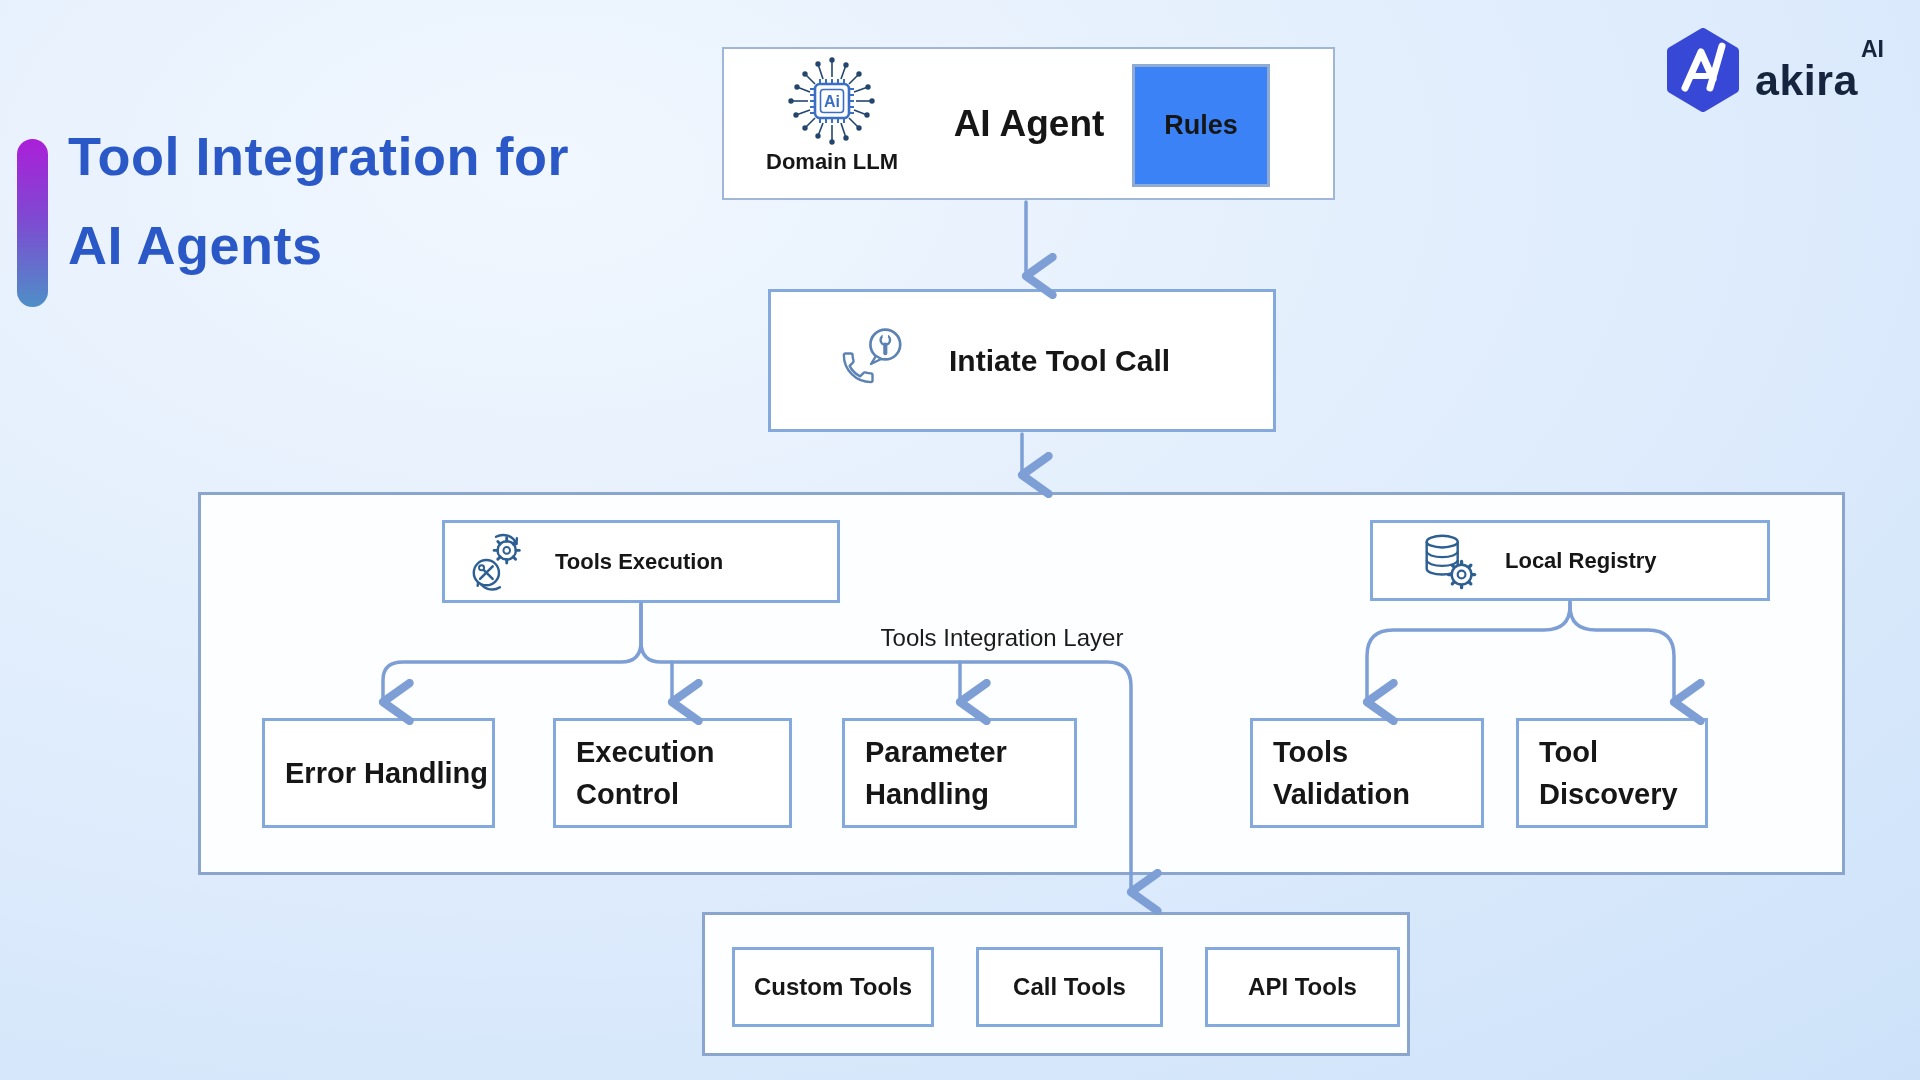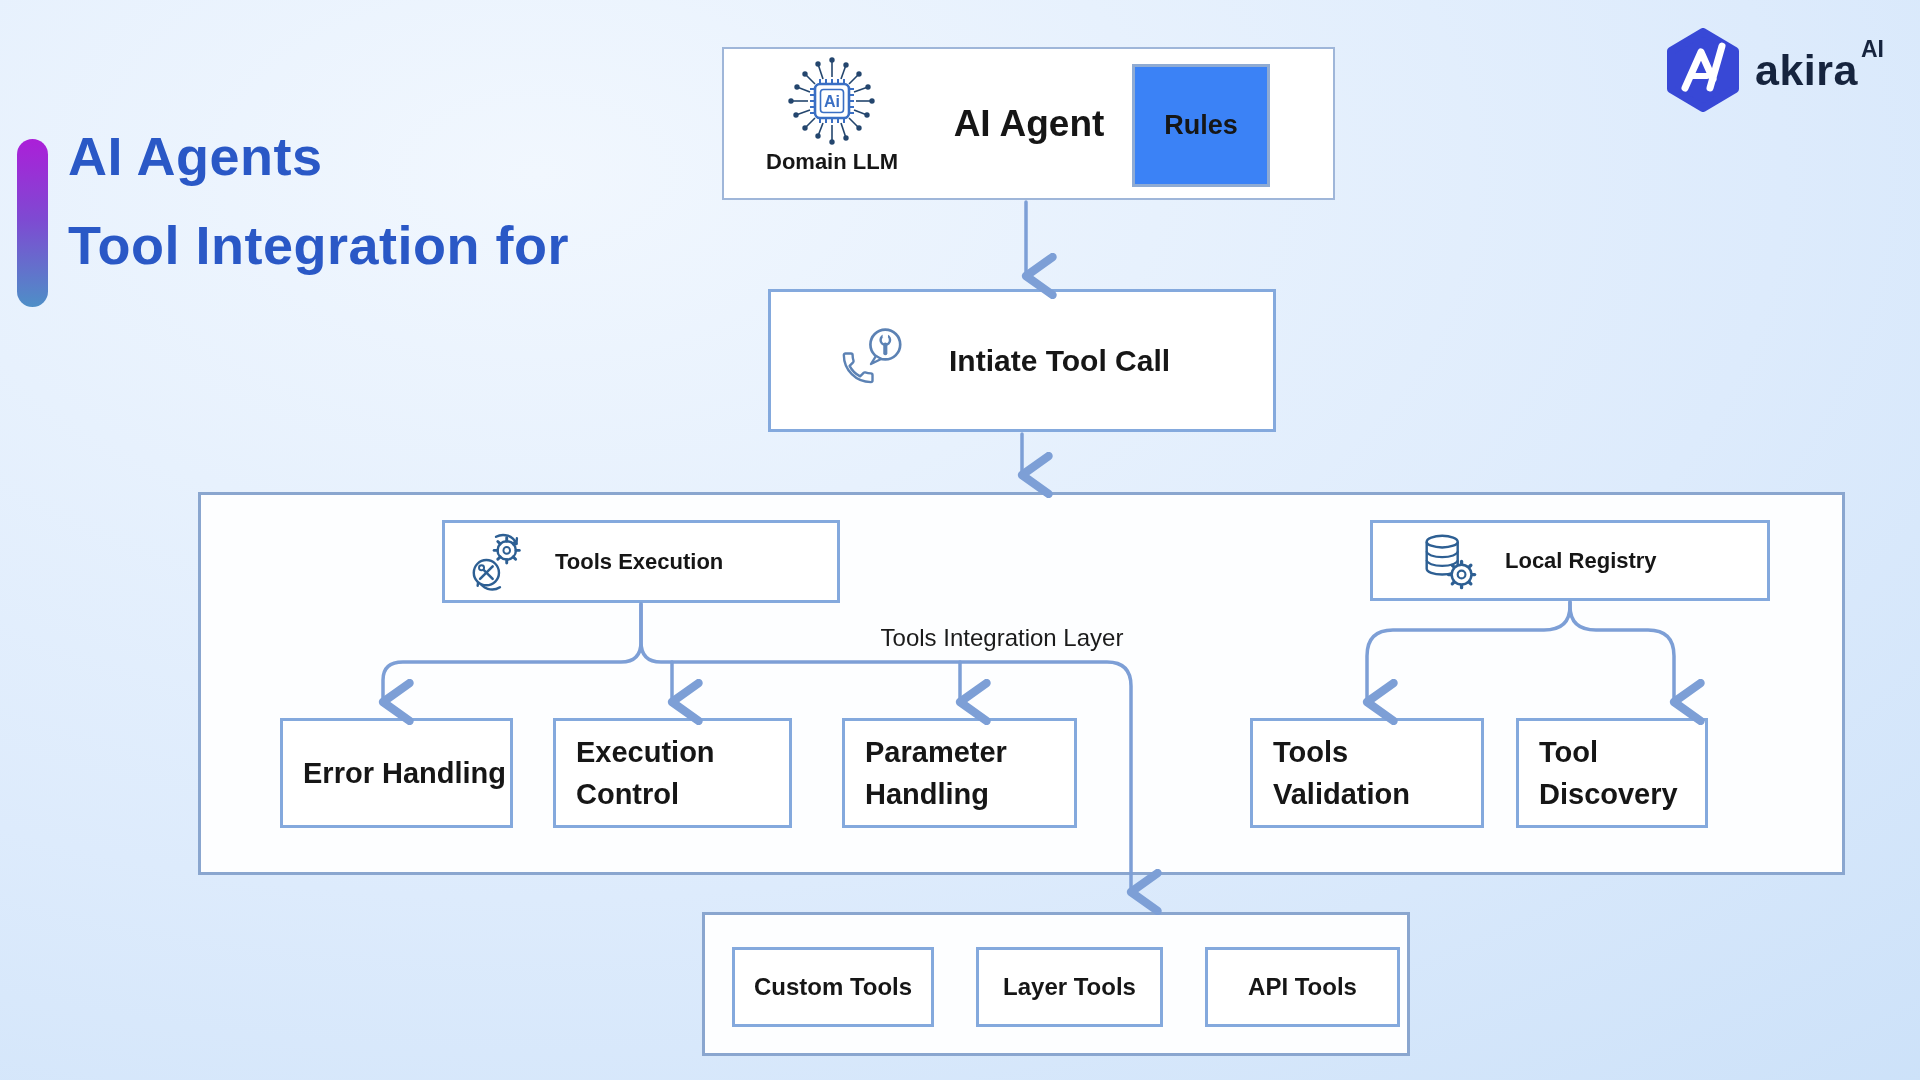--- a/index.html
+++ b/index.html
@@ -16,21 +16,21 @@
   .accent-bar{
     position:absolute;left:17px;top:139px;width:31px;height:168px;border-radius:16px;
     background:linear-gradient(180deg,#ab1fd8 0%,#7e4ad2 48%,#4e8fc7 100%);
   }
   .page-title{
     position:absolute;left:68px;top:112px;width:620px;
     font-size:54px;font-weight:bold;color:#2a58c6;line-height:89px;letter-spacing:.5px;
   }
   
   .brand{position:absolute;left:1663px;top:28px;display:flex;align-items:flex-start;}
-  .brand-text{font-size:43px;font-weight:bold;color:#16243e;margin-left:12px;margin-top:18px;letter-spacing:.5px;}
+  .brand-text{font-size:43px;font-weight:bold;color:#16243e;margin-left:12px;margin-top:28px;letter-spacing:.5px;}
   .brand-sup{font-size:23px;font-weight:bold;color:#16243e;margin-top:8px;margin-left:3px;}
   
   .node{position:absolute;background:#ffffff;border:3px solid #84a9dd;box-sizing:border-box;}
   .container{position:absolute;background:#fdfeff;border:3px solid #8aa6cf;box-sizing:border-box;}
   
   .agent-box{left:722px;top:47px;width:613px;height:153px;border-color:#9fb6d9;border-width:2px;}
   .llm-block{position:absolute;left:28px;top:2px;width:160px;text-align:center;}
   .llm-caption{font-size:22px;font-weight:bold;margin-top:-6px;}
   .agent-label{position:absolute;left:190px;top:0;width:230px;height:150px;display:flex;align-items:center;justify-content:center;
     font-size:37px;font-weight:bold;}
@@ -45,21 +45,21 @@
   .layer-label{position:absolute;left:752px;top:624px;width:500px;text-align:center;font-size:24px;color:#1b1b1b;}
   
   .exec-box{left:442px;top:520px;width:398px;height:83px;display:flex;align-items:center;}
   .reg-box{left:1370px;top:520px;width:400px;height:81px;display:flex;align-items:center;}
   .hdr-lbl{font-size:22px;font-weight:bold;margin-left:26px;}
   .exec-box svg{margin-left:22px;}
   .reg-box svg{margin-left:44px;}
   
   .child{top:718px;height:110px;display:flex;flex-direction:column;justify-content:center;
     padding-left:20px;font-size:29px;font-weight:bold;line-height:1.45;border-width:3.5px;}
-  .c1{left:280px;width:233px;}
+  .c1{left:262px;width:233px;}
   .c2{left:553px;width:239px;}
   .c3{left:842px;width:235px;}
   .c4{left:1250px;width:234px;}
   .c5{left:1516px;width:192px;}
   
   .bottom-container{left:702px;top:912px;width:708px;height:144px;}
   .chip{position:absolute;top:32px;height:80px;background:#fff;border:3px solid #84a9dd;box-sizing:border-box;
     display:flex;align-items:center;justify-content:center;font-size:24px;font-weight:bold;}
   .t1{left:27px;width:202px;}
   .t2{left:271px;width:187px;}
@@ -86,22 +86,22 @@
       <path d="M641 604 L641 642 Q641 662 661 662 L1107 662 Q1131 662 1131 686 L1131 892" marker-end="url(#arw)"></path>
       <path d="M672 662 L672 702" marker-end="url(#arw)"></path>
       <path d="M960 662 L960 702" marker-end="url(#arw)"></path>
       <path d="M1570 602 L1570 606 Q1570 630 1544 630 L1393 630 Q1367 630 1367 656 L1367 702" marker-end="url(#arw)"></path>
       <path d="M1570 602 L1570 606 Q1570 630 1596 630 L1648 630 Q1674 630 1674 656 L1674 702" marker-end="url(#arw)"></path>
     </g>
   </svg>
 
   <div class="accent-bar"></div>
   <div class="page-title">
+    <div>Tool Integration for</div>
     <div>AI Agents</div>
-    <div>Tool Integration for</div>
   </div>
 
   <div class="brand">
     <svg width="80" height="84" viewBox="0 0 80 84">
       <polygon points="40,4 72,23 72,61 40,80 8,61 8,23" fill="#3848d6" stroke="#3848d6" stroke-width="8" stroke-linejoin="round"></polygon>
       <path d="M22 60 L38 24 L50 51" fill="none" stroke="#ffffff" stroke-width="7" stroke-linecap="round" stroke-linejoin="round"></path>
       <path d="M29 48 L44 48" fill="none" stroke="#ffffff" stroke-width="6" stroke-linecap="round"></path>
       <path d="M59 18 L47 60" fill="none" stroke="#ffffff" stroke-width="7" stroke-linecap="round"></path>
     </svg>
     <span class="brand-text">akira</span>
@@ -243,17 +243,17 @@
   </div>
 
   <div class="node child c1">Error Handling</div>
   <div class="node child c2">Execution Control</div>
   <div class="node child c3">Parameter Handling</div>
   <div class="node child c4">Tools Validation</div>
   <div class="node child c5">Tool Discovery</div>
 
   <div class="container bottom-container">
     <div class="chip t1">Custom Tools</div>
-    <div class="chip t2">Layer Tools</div>
+    <div class="chip t2">Call Tools</div>
     <div class="chip t3">API Tools</div>
   </div>
 
 </div>
 
 </body></html>

